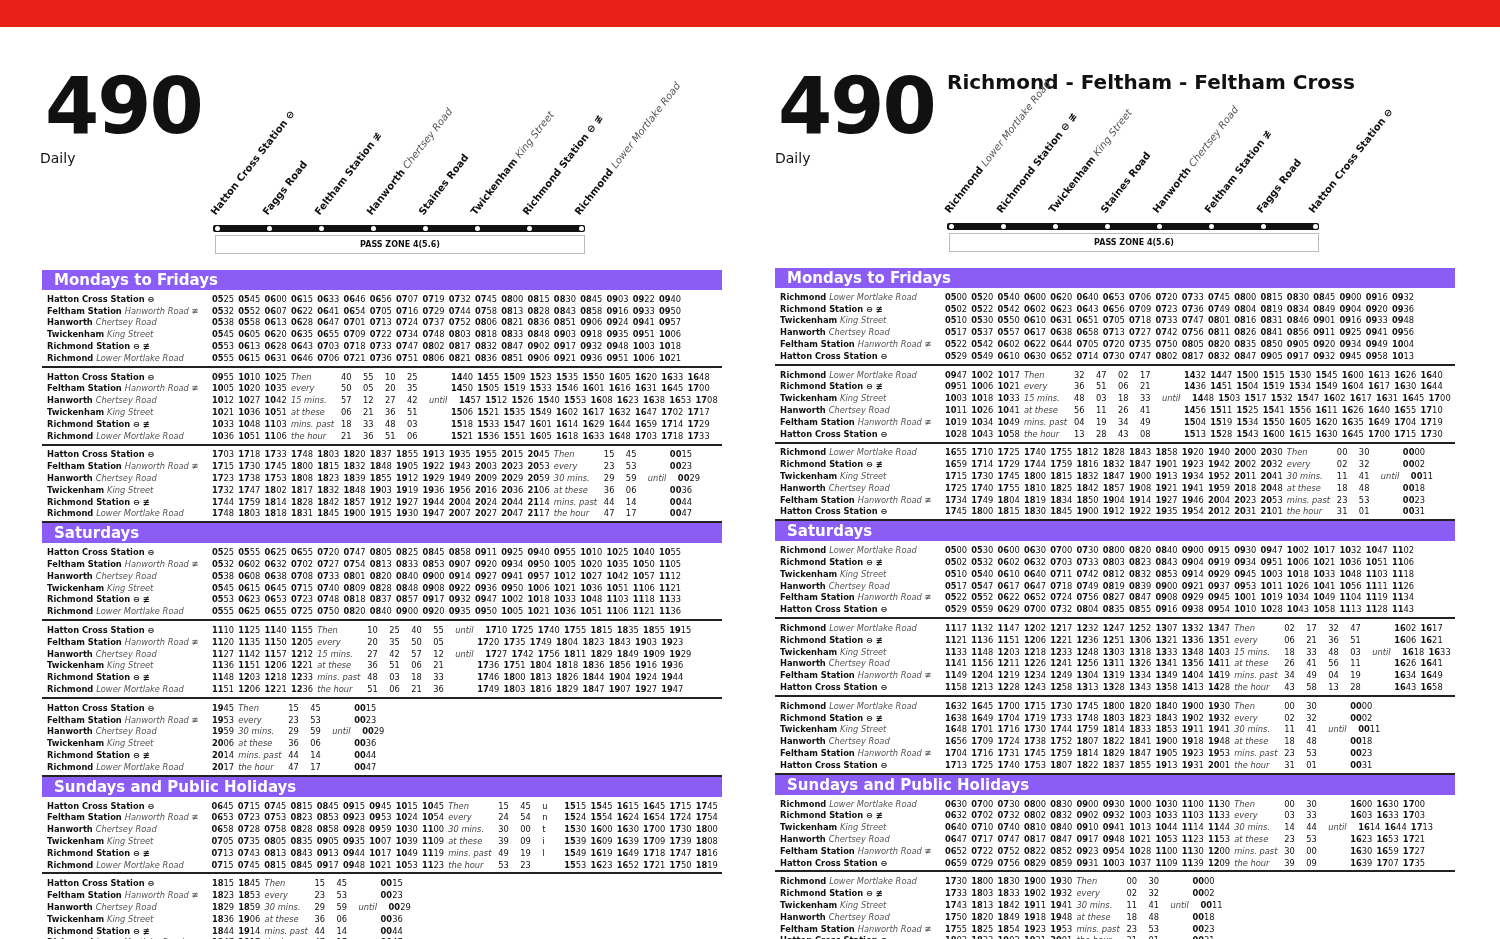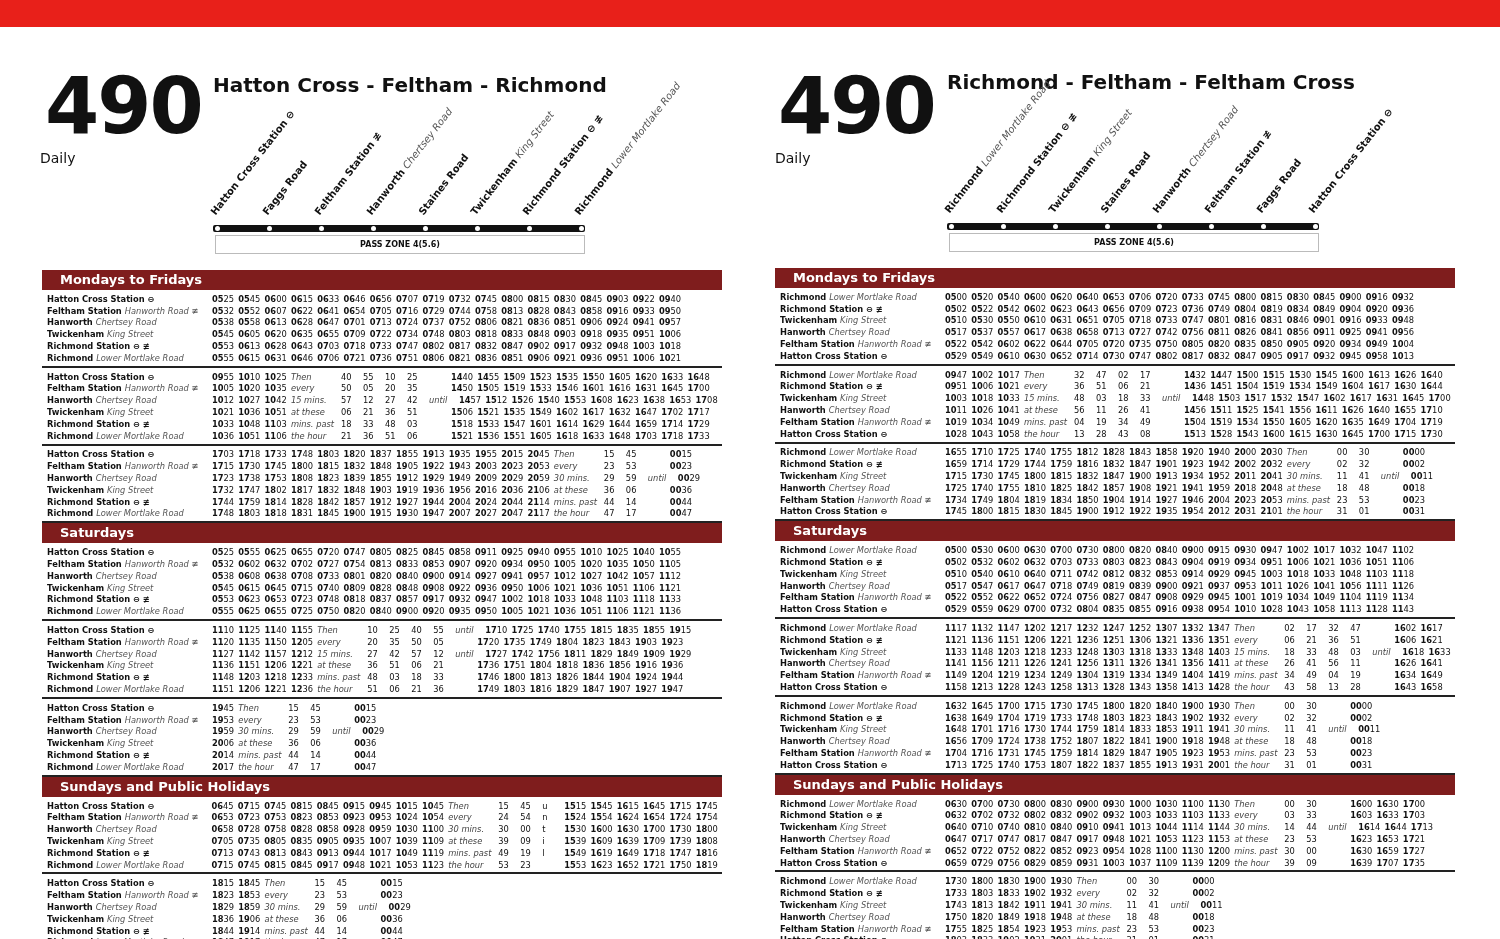--- a/index.html
+++ b/index.html
@@ -15,40 +15,39 @@
   .panel.right .route-title{left:212px;top:43px;}
   .diagram{position:absolute;left:213px;top:90px;width:470px;height:130px;}
   .panel.right .diagram{left:212px;top:88px;}
   .stop-label{position:absolute;font-size:10px;font-weight:bold;transform-origin:0 100%;transform:rotate(-52deg);white-space:nowrap;bottom:30px;}
   .stop-label i{font-weight:normal;color:#555;}
   .line-bar{position:absolute;left:0;top:108px;height:7px;background:#111;border-radius:2px;}
   .stop-dot{position:absolute;top:109px;width:5px;height:5px;border-radius:50%;background:#fff;}
   .zone-box{position:absolute;left:2px;top:118px;height:17px;border:1px solid #bbb;font-size:8px;font-weight:bold;text-align:center;line-height:17px;}
   .timetable{position:absolute;left:42px;top:243px;width:680px;}
   .panel.right .timetable{left:40px;top:241px;width:680px;}
-  .section-title{background:#7f1d1d;color:#fff;font-weight:bold;font-size:13px;height:20px;line-height:20px;padding-left:18px;}
+  .section-title{background:#8b5cf6;color:#fff;font-weight:bold;font-size:15px;height:20px;line-height:20px;padding-left:12px;}
   .block{border-bottom:2px solid #222;padding:3px 0 2px 0;}
   .row{display:flex;height:11.8px;align-items:center;font-size:8.3px;white-space:nowrap;}
   .stop-name{width:165px;padding-left:5px;font-weight:bold;overflow:hidden;}
   .stop-name i{font-weight:normal;color:#555;}
   .times{display:flex;}
   .t{width:26.3px;font-size:8.3px;}
   .t.w{width:50px;font-style:italic;color:#444;}
   .t.m{width:22px;}
   .t.u{width:30px;font-style:italic;color:#444;}
 </style>
 </head>
 <body>
 
 <div class="topbar"></div>
 
 <div class="panel left">
   <div class="route-num">490</div>
   <div class="daily">Daily</div>
-  <div class="route-title">Hatton Cross - Feltham - Richmond</div>
   <div class="diagram">
       <div class="line-bar" style="width: 372px;"></div>
       <div class="stop-dot" style="left: 2px;"></div>
       <div class="stop-label" style="left: 4px;"><span><span>Hatton Cross Station ⊖</span></span></div>
       <div class="stop-dot" style="left: 54px;"></div>
       <div class="stop-label" style="left: 56px;"><span><span>Faggs Road</span></span></div>
       <div class="stop-dot" style="left: 106px;"></div>
       <div class="stop-label" style="left: 108px;"><span><span>Feltham Station ≢</span></span></div>
       <div class="stop-dot" style="left: 158px;"></div>
       <div class="stop-label" style="left: 160px;"><span><span>Hanworth</span> <i>Chertsey Road</i></span></div>

